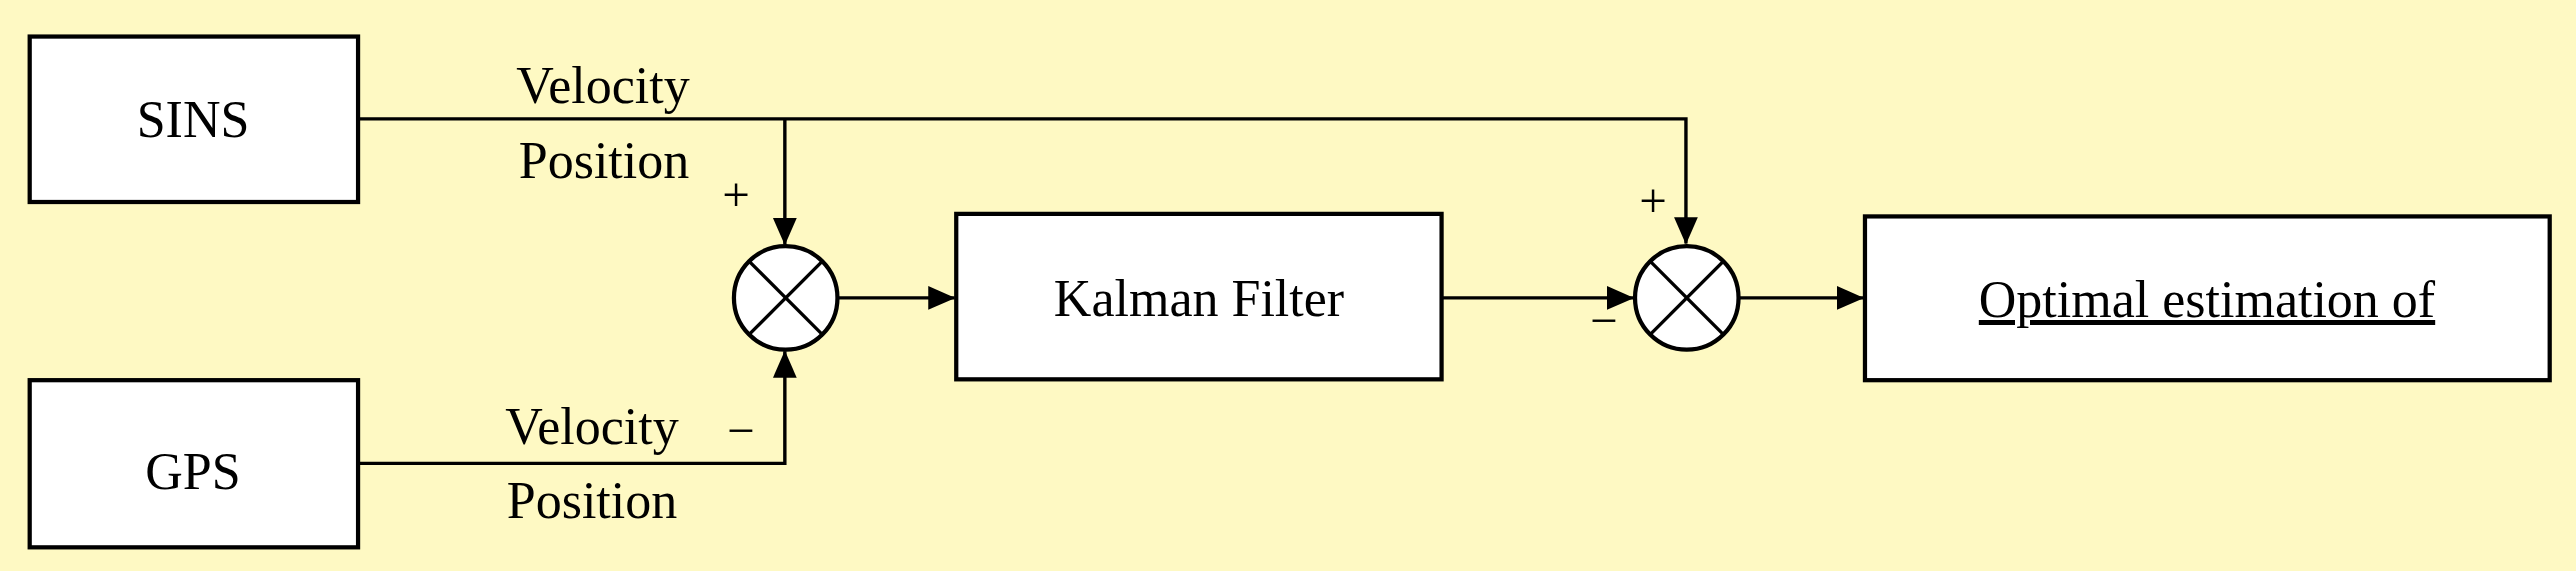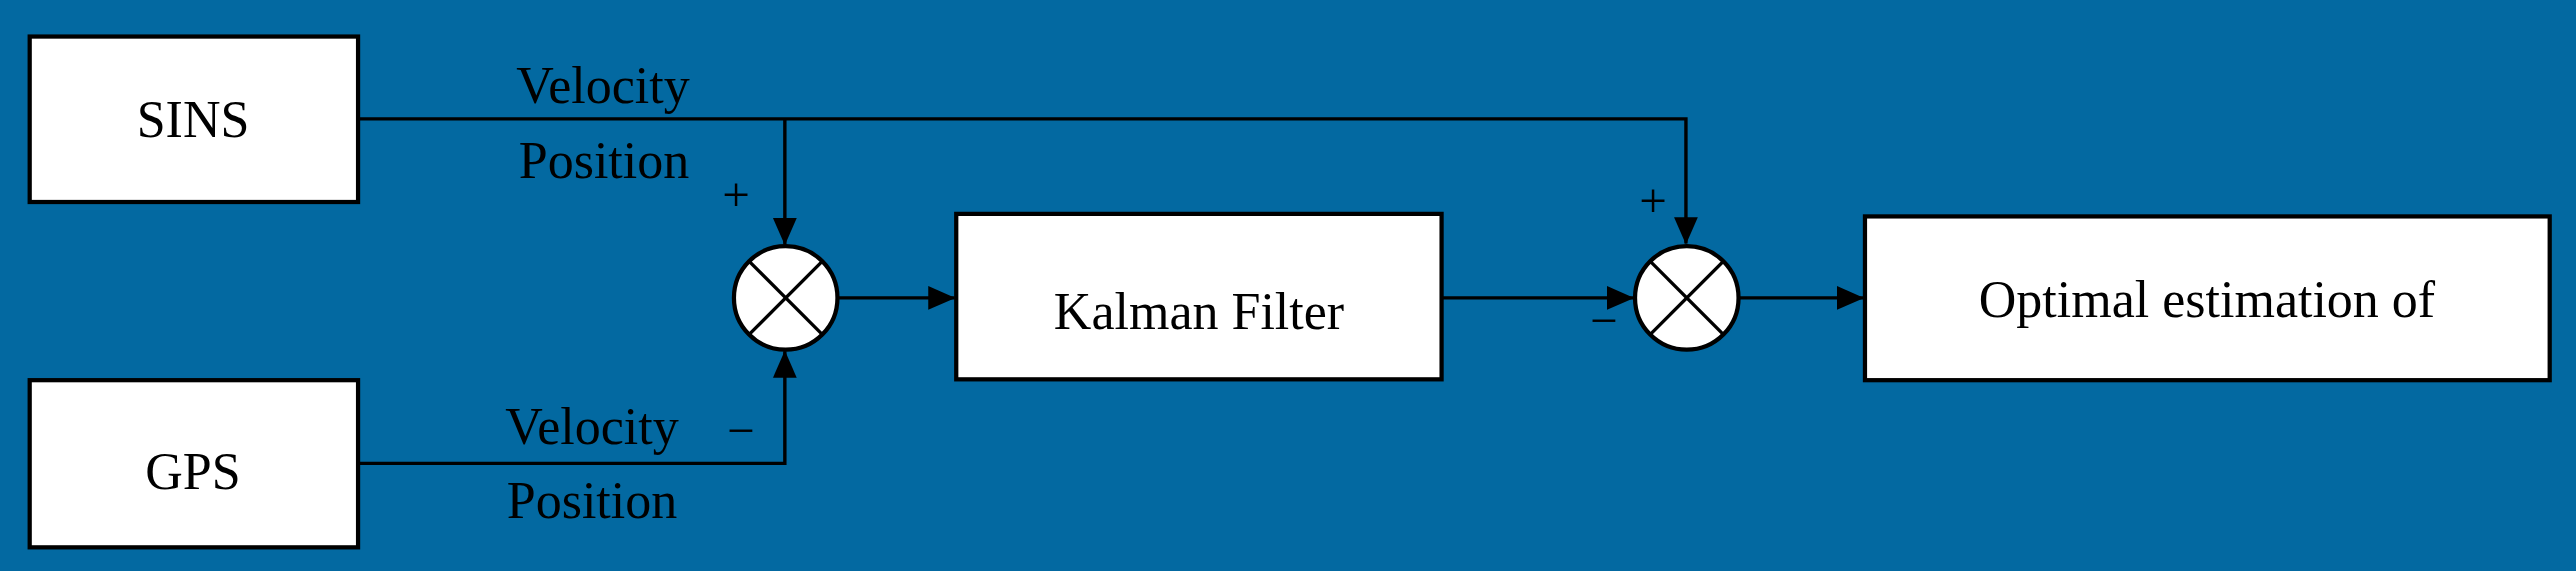--- a/index.html
+++ b/index.html
@@ -1,39 +1,39 @@
 <!DOCTYPE html>
 <html style="font-size:13.6px"><head>
 <meta charset="utf-8">
 <style>
   html, body { margin: 0; padding: 0; background: #ffffff; }
   .canvas {
     position: relative;
     width: 2576px;
     height: 572px;
-    background: #0369a1;
+    background: #fef9c3;
     font-family: "Liberation Serif", "DejaVu Serif", serif;
     color: #000000;
     overflow: hidden;
   }
   .canvas svg { position: absolute; left: 0; top: 0; }
   .blk  { fill: #ffffff; stroke: #000000; stroke-width: 5; }
   .wire { fill: none; stroke: #000000; stroke-width: 4; stroke-linejoin: miter; }
   .junction { fill: #ffffff; stroke: #000000; stroke-width: 5; }
   .xline { stroke: #000000; stroke-width: 4; }
   .lbl {
     position: absolute;
     transform: translate(-50%, -50%);
     font-size: 52px;
     line-height: 1.15;
     white-space: nowrap;
     color: #000000;
   }
   .sign { font-size: 49px; }
-  .multi { text-align: right; line-height: 66px; }
+  .multi { text-align: right; line-height: 66px; text-decoration: underline; }
 </style>
 </head>
 <body>
 
 <div class="canvas">
 
   <svg width="2576" height="572" viewBox="0 0 3036 674">
     <defs>
       <marker id="arr" orient="auto" markerUnits="userSpaceOnUse" markerWidth="34" markerHeight="34" refX="31" refY="16">
         <path d="M0,2 L32,16 L0,30 Z" fill="#000000"></path>
@@ -56,21 +56,21 @@
     <line class="xline" x1="883" y1="308" x2="969" y2="394"></line>
     <line class="xline" x1="969" y1="308" x2="883" y2="394"></line>
 
     <circle class="junction" cx="1988" cy="351" r="61"></circle>
     <line class="xline" x1="1945" y1="308" x2="2031" y2="394"></line>
     <line class="xline" x1="2031" y1="308" x2="1945" y2="394"></line>
   </svg>
 
   <div class="lbl" style="left:193px; top:120px;">SINS</div>
   <div class="lbl" style="left:193px; top:472px;">GPS</div>
-  <div class="lbl" style="left:1199px; top:312px;">Kalman Filter</div>
+  <div class="lbl" style="left:1199px; top:299px;">Kalman Filter</div>
   <div class="lbl multi" style="left:2207px; top:300px;">
     <div>Optimal estimation of</div>
   </div>
 
   <div class="lbl" style="left:603px; top:86px;">Velocity</div>
   <div class="lbl" style="left:604px; top:161px;">Position</div>
   <div class="lbl" style="left:592px; top:427px;">Velocity</div>
   <div class="lbl" style="left:592px; top:501px;">Position</div>
 
   <div class="lbl sign" style="left:736px; top:195px;">+</div>

